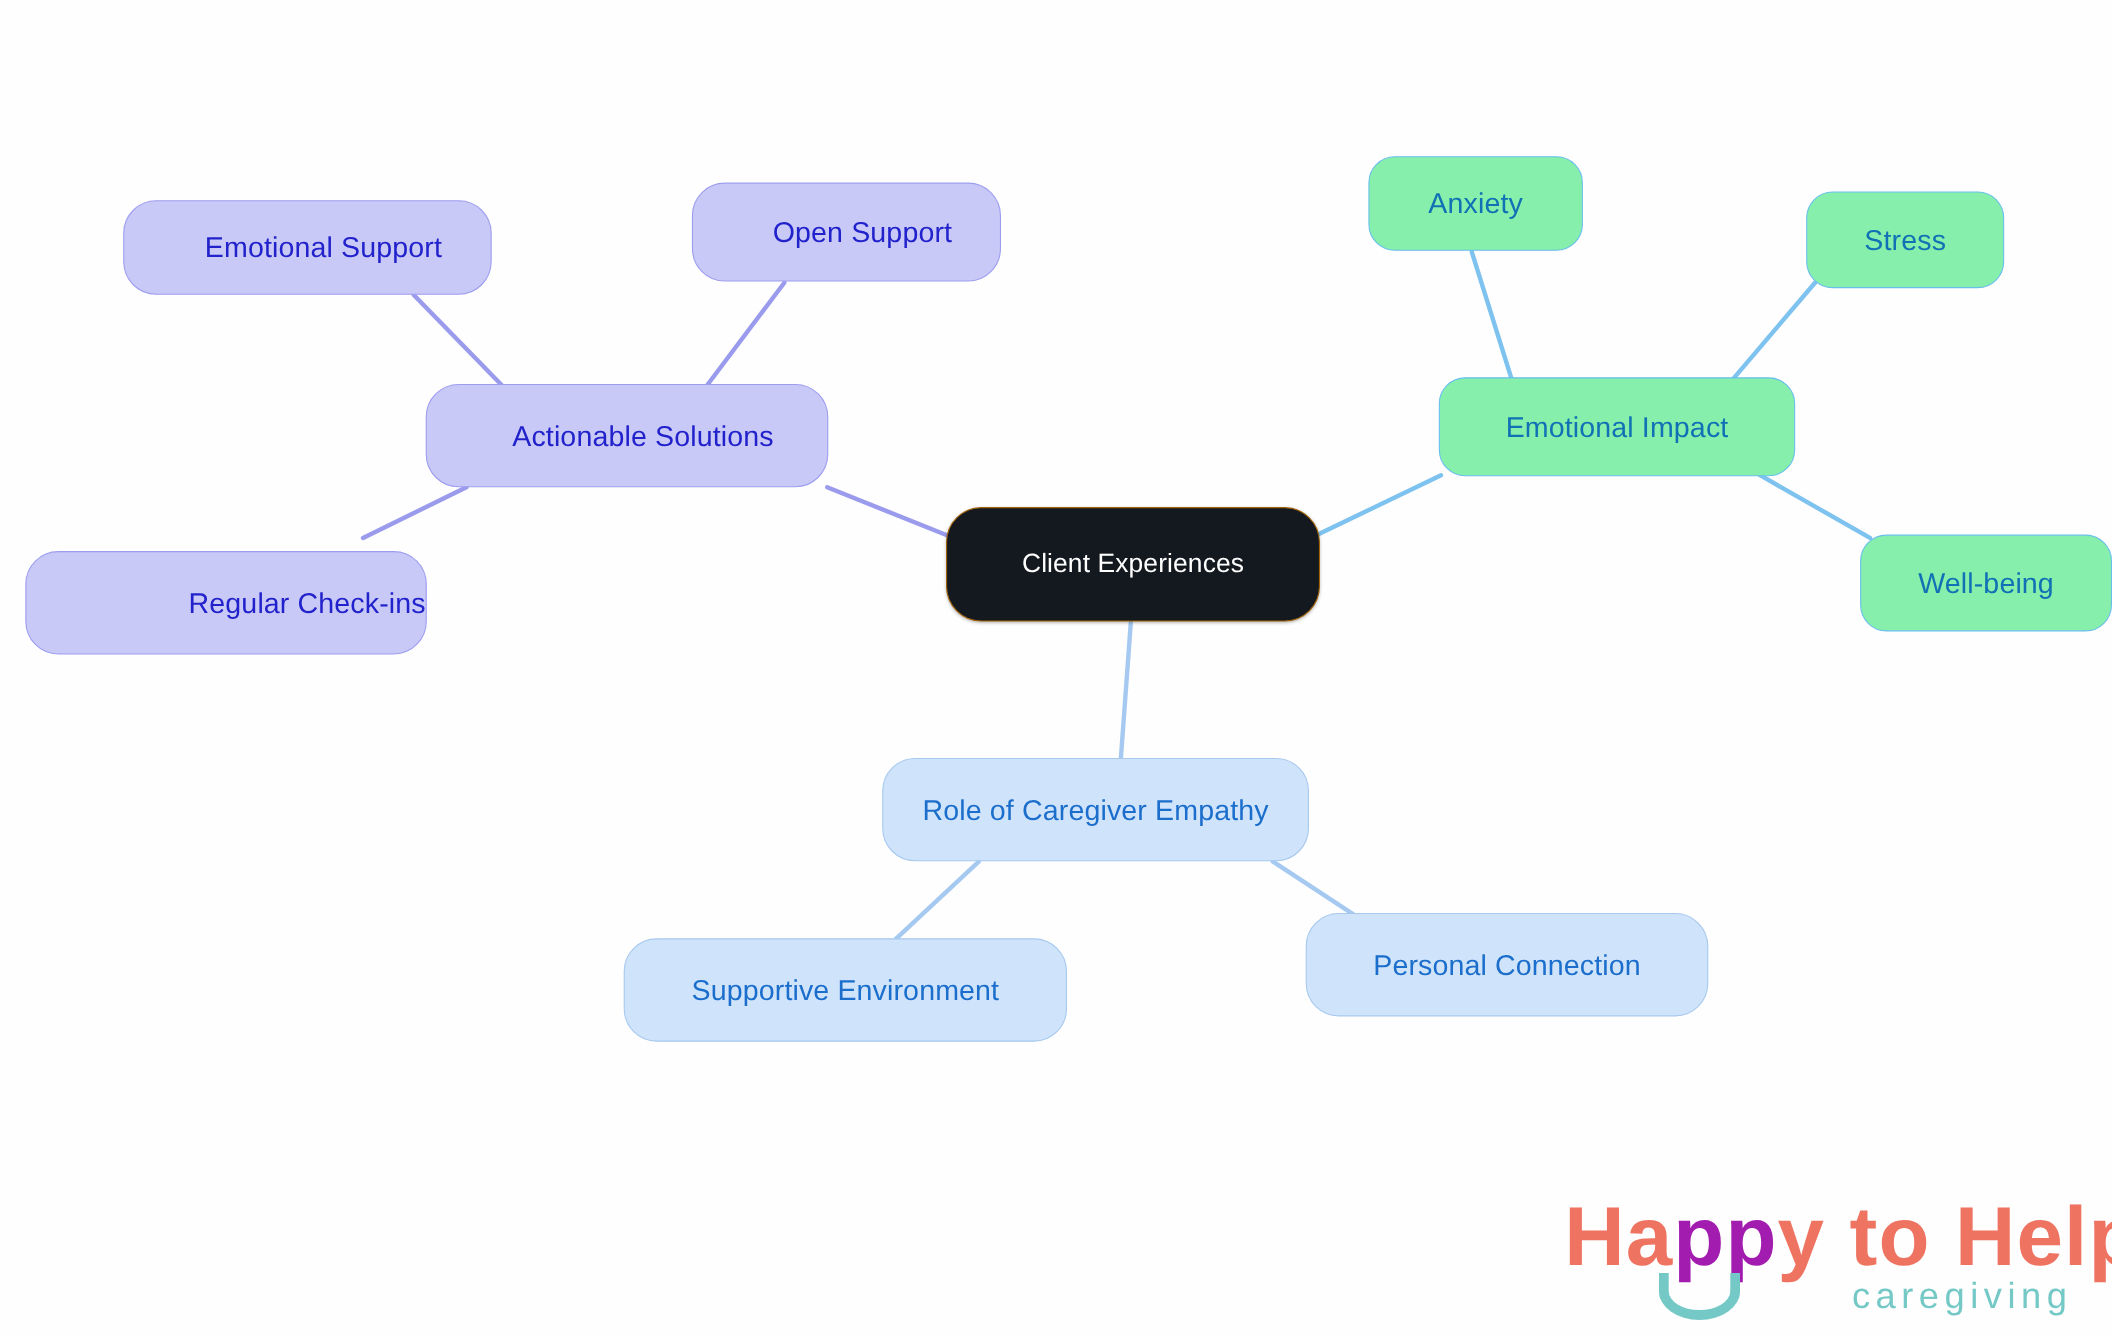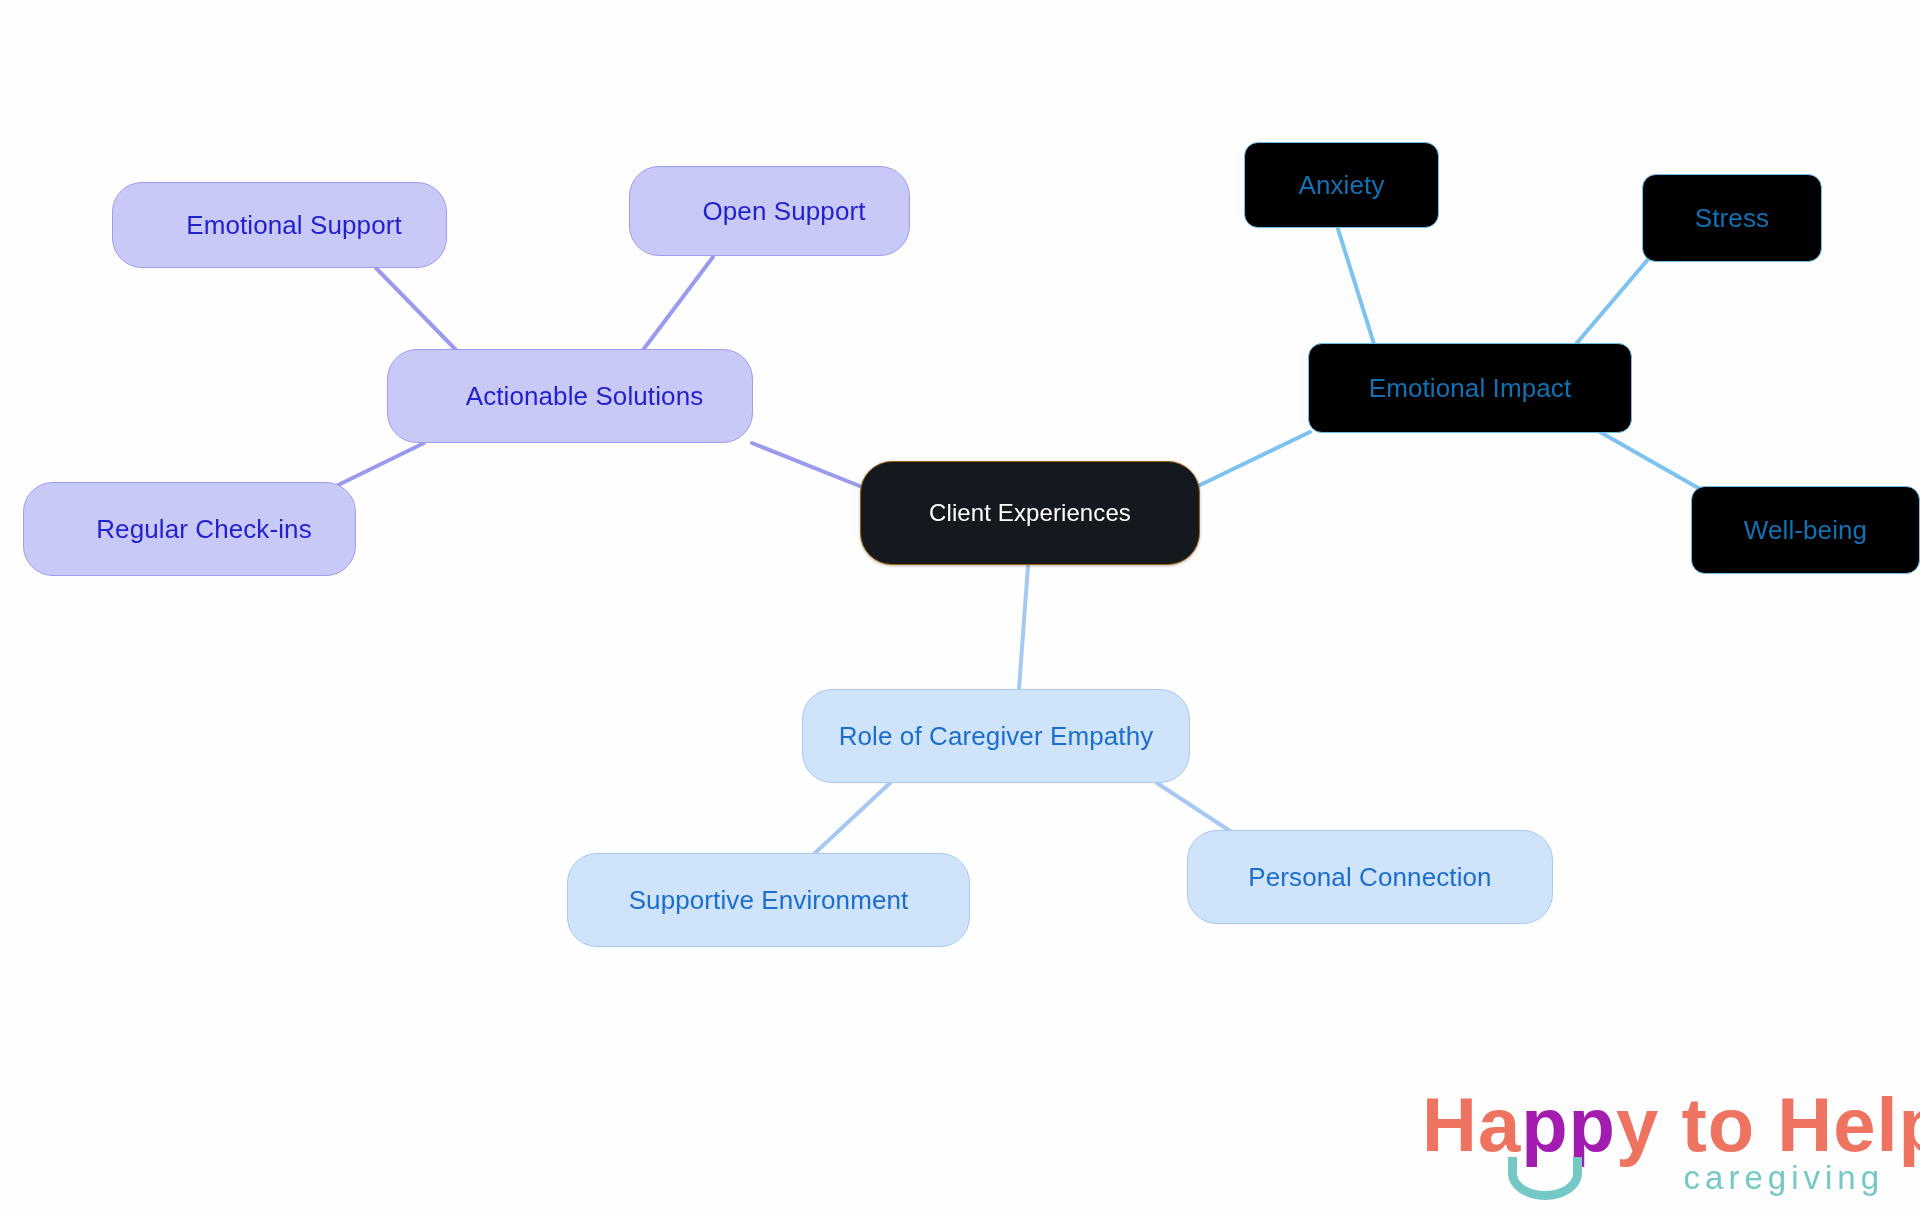--- a/index.html
+++ b/index.html
@@ -57,24 +57,24 @@
   .node-purple {
     background: #c9c9f7;
     color: #2222cc;
     border: 1.5px solid #9d9df0;
     border-radius: 30px;
     font-size: 26px;
     padding-left: 29px;
   }
 
   .node-blue-strong {
-    background: #000000;
+    background: #86efac;
     color: #1171b4;
     border: 1.5px solid #69bfec;
-    border-radius: 14px;
+    border-radius: 24px;
     font-size: 26px;
   }
 
   .node-blue-soft {
     background: #cfe3fb;
     color: #1b6ecb;
     border: 1.5px solid #a7c9ee;
     border-radius: 30px;
     font-size: 26px;
   }
@@ -161,21 +161,21 @@
   </div>
 
   <div class="node node-purple" style="left:112px; top:182px; width:335px; height:86px;">
     <span>Emotional Support</span>
   </div>
 
   <div class="node node-purple" style="left:629px; top:166px; width:281px; height:90px;">
     <span>Open Support</span>
   </div>
 
-  <div class="node node-purple" style="left:23px; top:482px; width:333px; height:94px;">
+  <div class="node node-purple" style="left:23px; top:501px; width:365px; height:94px;justify-content:flex-end;">
     <span>Regular Check-ins</span>
   </div>
 
   <div class="node node-blue-strong" style="left:1308px; top:343px; width:324px; height:90px;">
     <span>Emotional Impact</span>
   </div>
 
   <div class="node node-blue-strong" style="left:1244px; top:142px; width:195px; height:86px;">
     <span>Anxiety</span>
   </div>

